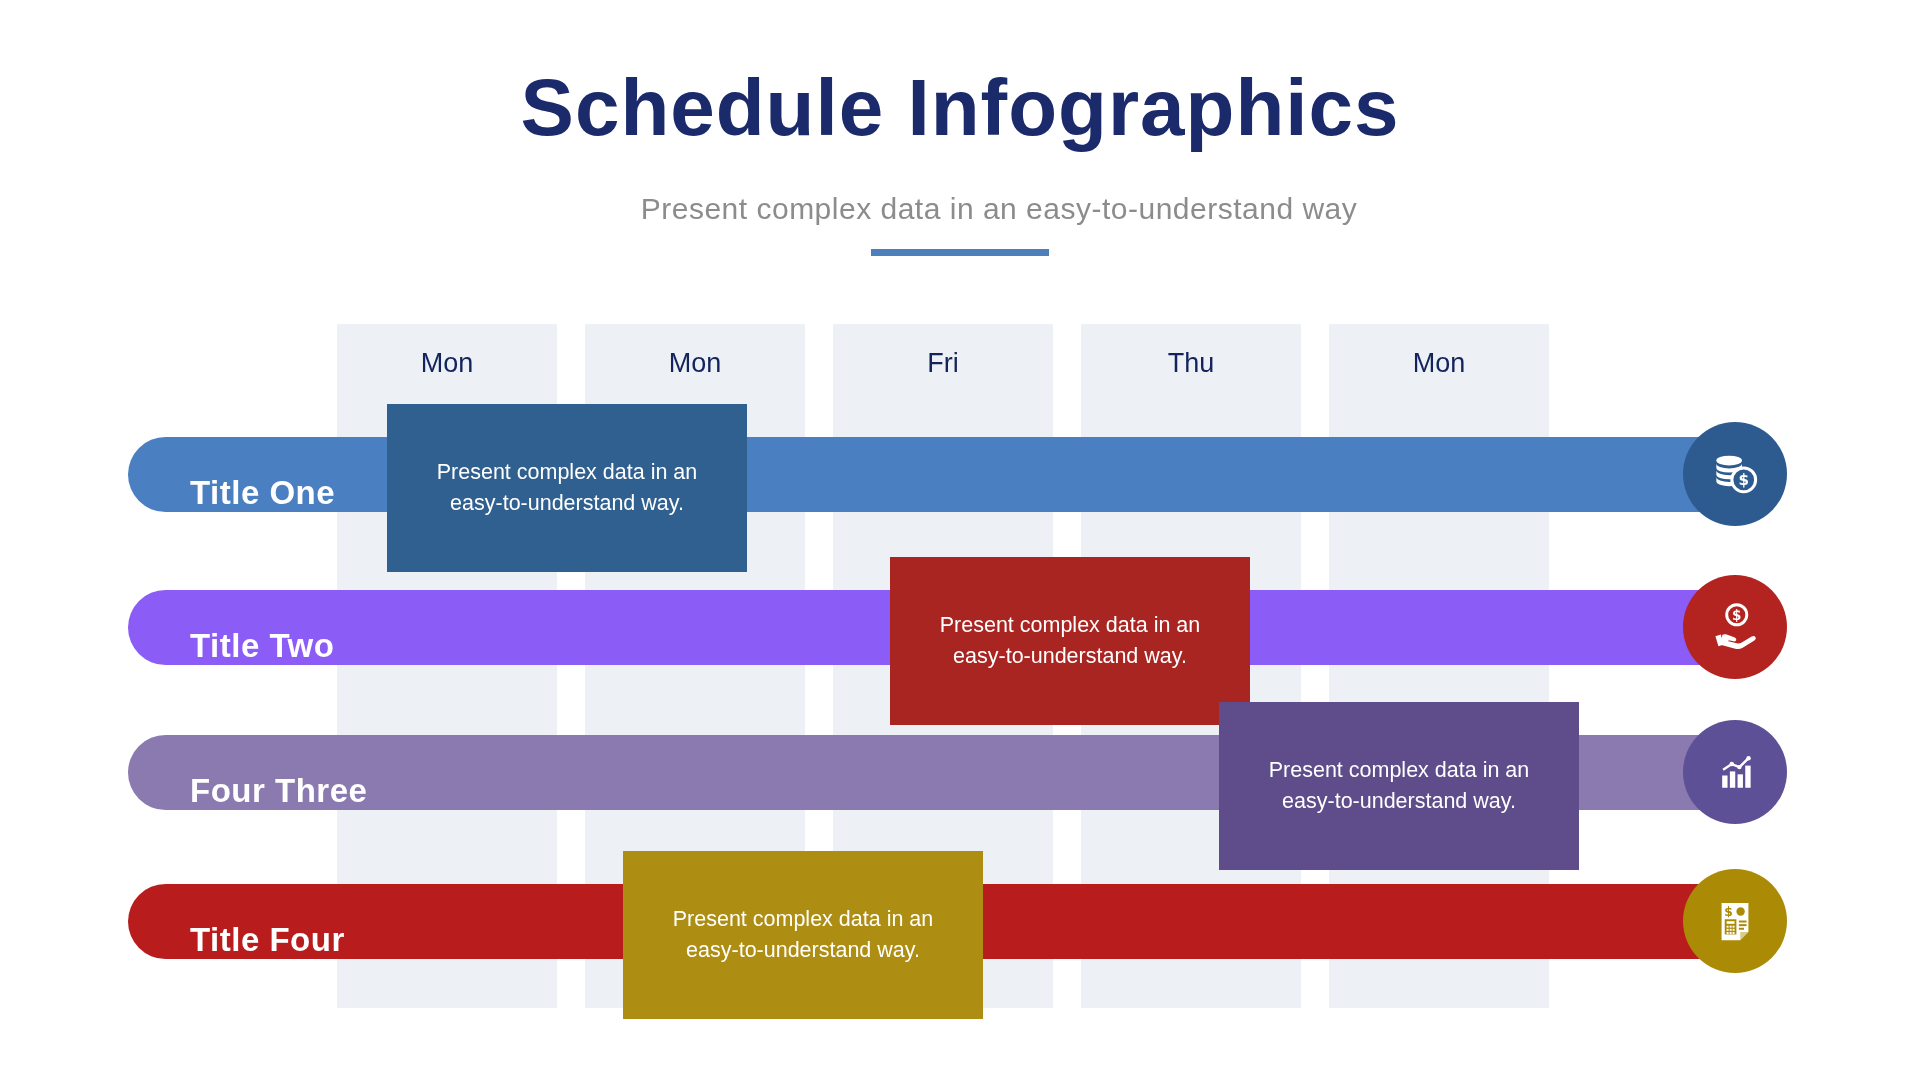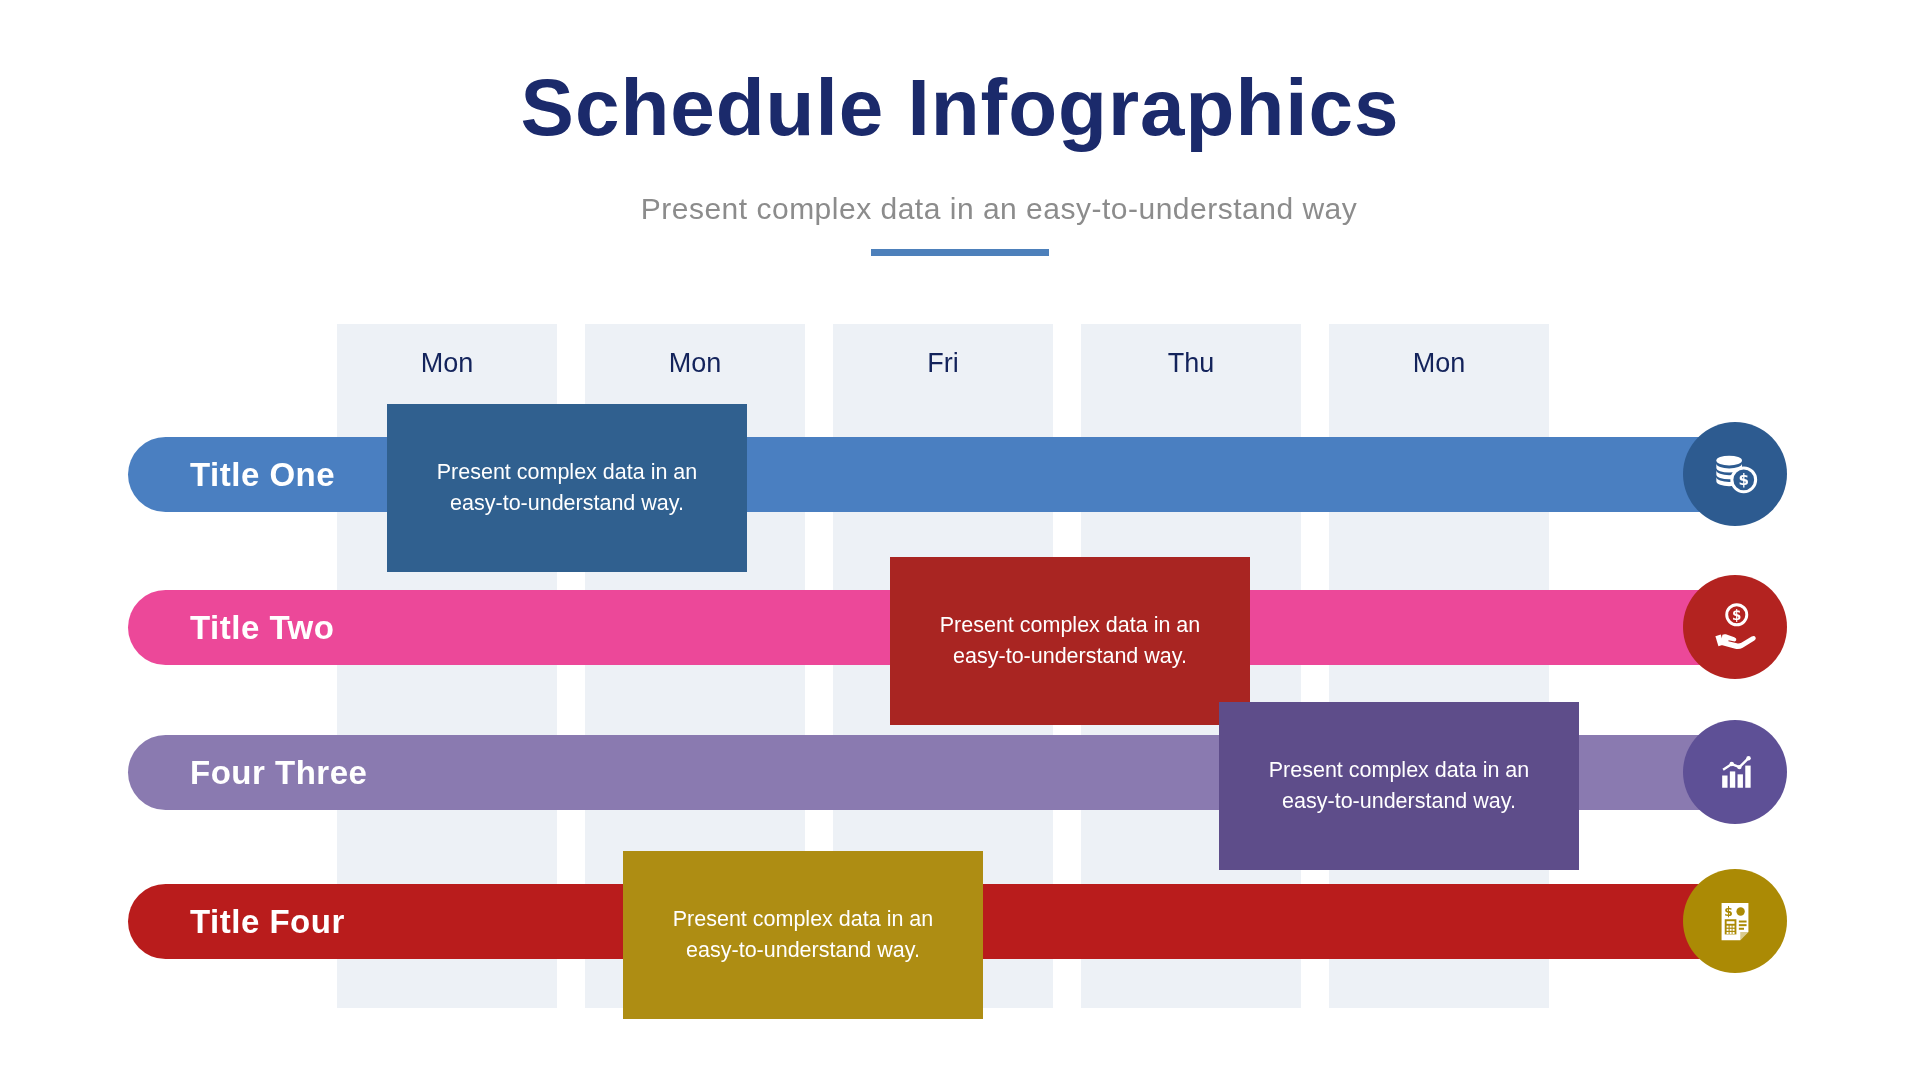--- a/index.html
+++ b/index.html
@@ -26,21 +26,21 @@
     position:absolute;top:324px;width:220px;height:684px;
     background:var(--column-bg);
   }
   .day-label{
     margin-top:24px;text-align:center;
     font-size:27px;font-weight:normal;color:var(--day-navy);
   }
 
   .bar{
     position:absolute;left:128px;width:1620px;height:75px;
-    border-radius:38px;display:flex;align-items:center;
+    border-radius:38px;display:flex;align-items:flex-end;
   }
   .bar-title{
     margin-left:62px;font-size:33px;font-weight:bold;color:#ffffff;
     letter-spacing:0.5px;white-space:nowrap;
   }
   .desc-box{
     position:absolute;width:360px;height:168px;box-sizing:border-box;
     display:flex;align-items:center;justify-content:center;
     padding:0 26px;text-align:center;color:#ffffff;
     font-size:21.5px;line-height:1.45;
@@ -91,21 +91,21 @@
         <path d="M8 20.8 v3.6 a11 4.2 0 0 0 22 0 v-3.6 a11 4.2 0 0 1 -22 0 z"></path>
         <path d="M8 26.6 v3.6 a11 4.2 0 0 0 22 0 v-3.6 a11 4.2 0 0 1 -22 0 z"></path>
       </g>
       <circle cx="31.5" cy="29" r="10.2" fill="#2d5b90" stroke="#fff" stroke-width="2.6"></circle>
       <text x="31.5" y="33.6" text-anchor="middle" font-size="13" font-weight="bold" font-family="DejaVu Sans, sans-serif" fill="#fff">$</text>
     </svg>
           </span>
         </div>
       </div>
       <div>
-        <div class="bar" style="top: 590px; background: #ec4899;">
+        <div class="bar" style="top: 590px; background: #8b5cf6;">
           <span class="bar-title">Title Two</span>
         </div>
         <div class="desc-box" style="top: 557px; left: 890px; background: rgb(169, 37, 34);">Present complex data in an easy-to-understand way.</div>
         <div class="icon-circle" style="top: 575px; background: rgb(179, 35, 32);">
           <span class="icn">
     <svg width="56" height="56" viewBox="0 0 48 48">
       <circle cx="25.5" cy="13.5" r="8.6" fill="#b32320" stroke="#fff" stroke-width="2.5"></circle>
       <text x="25.5" y="17.8" text-anchor="middle" font-size="11.5" font-weight="bold" font-family="DejaVu Sans, sans-serif" fill="#fff">$</text>
       <path fill="#fff" d="M13.2 30.6 q1.6 -0.8 3 -0.3 l7.2 2.4 q2.2 0.8 1.7 2.5 q-0.4 1.5 -2.3 1.1 l-4.3 -0.9 l-0.2 0.9 l7.3 1.6 q2 0.5 3.8 -0.5 l8.9 -5.2 q2.3 -1.3 3.3 0.5 q0.9 1.6 -1 2.9 l-10 6.1 q-3 1.8 -6.4 0.9 l-12.6 -3.3 z"></path>
       <path fill="#fff" d="M7.2 31.9 l4.6 -1.4 l2.6 8.6 l-4.6 1.4 z"></path>

